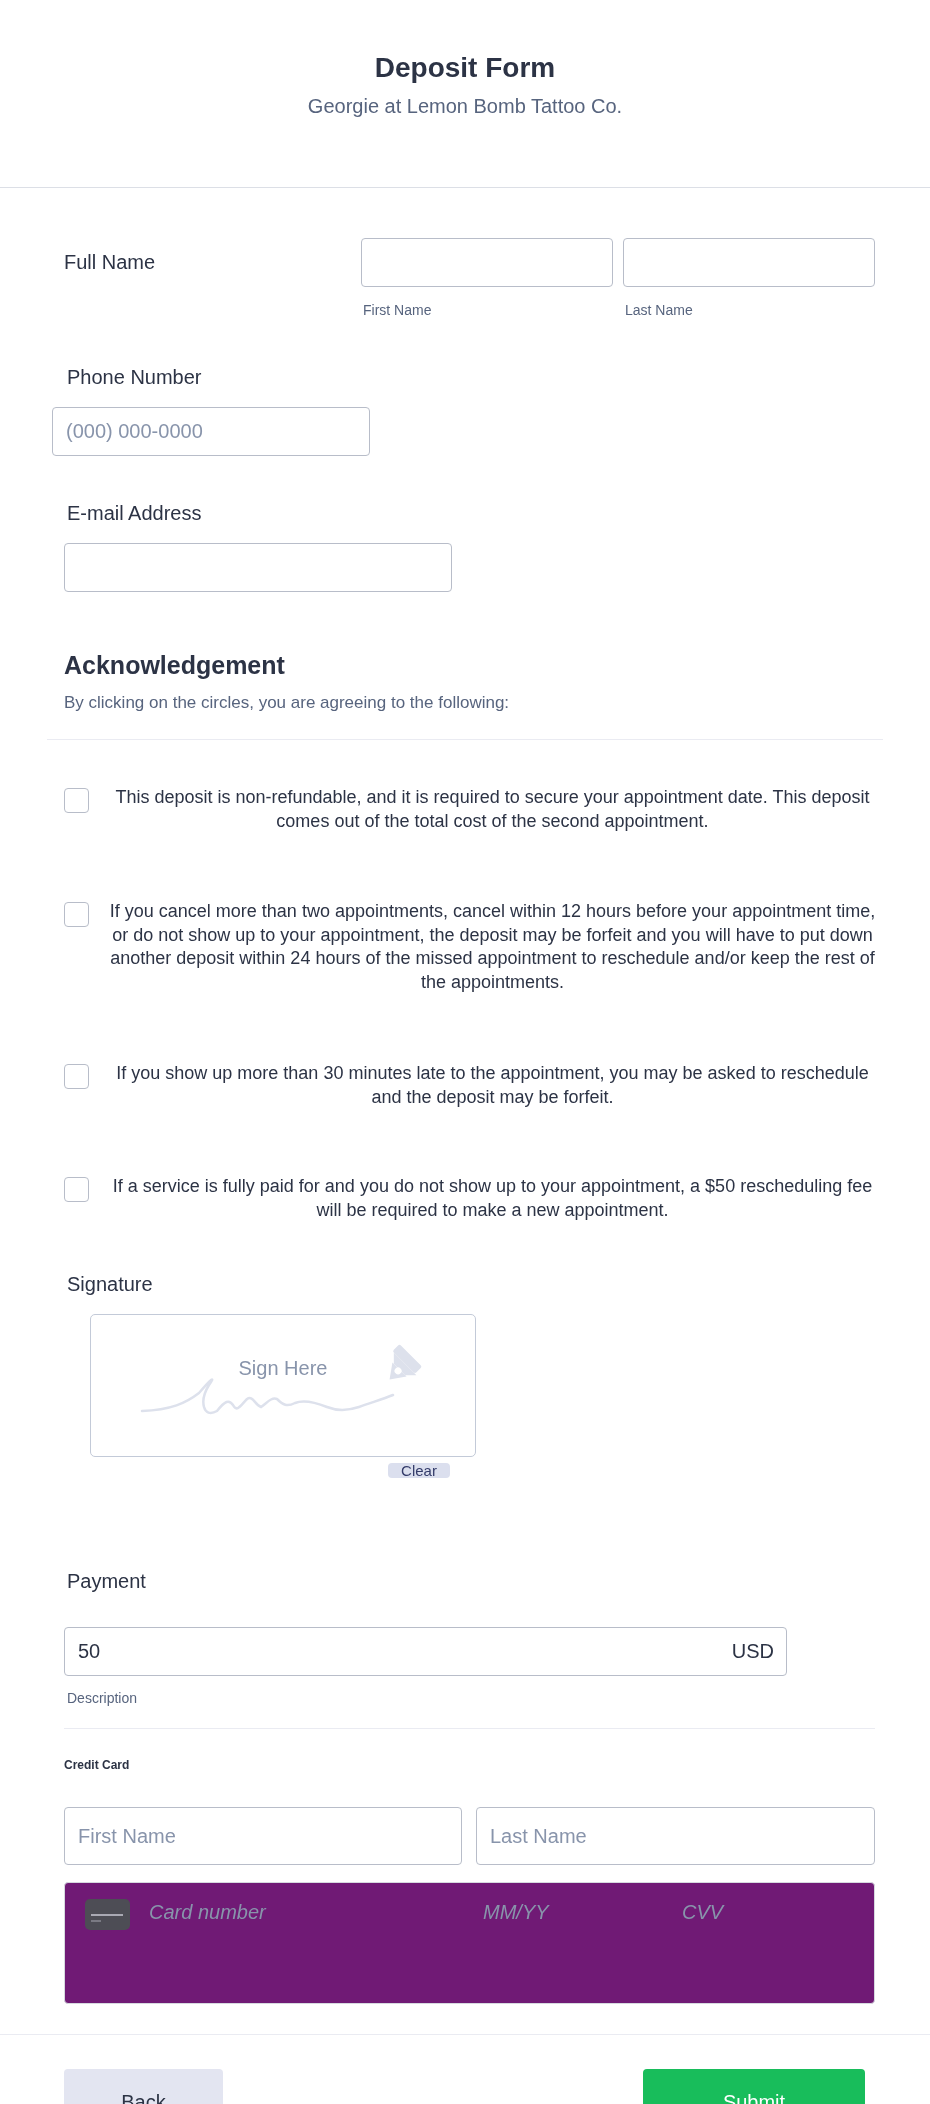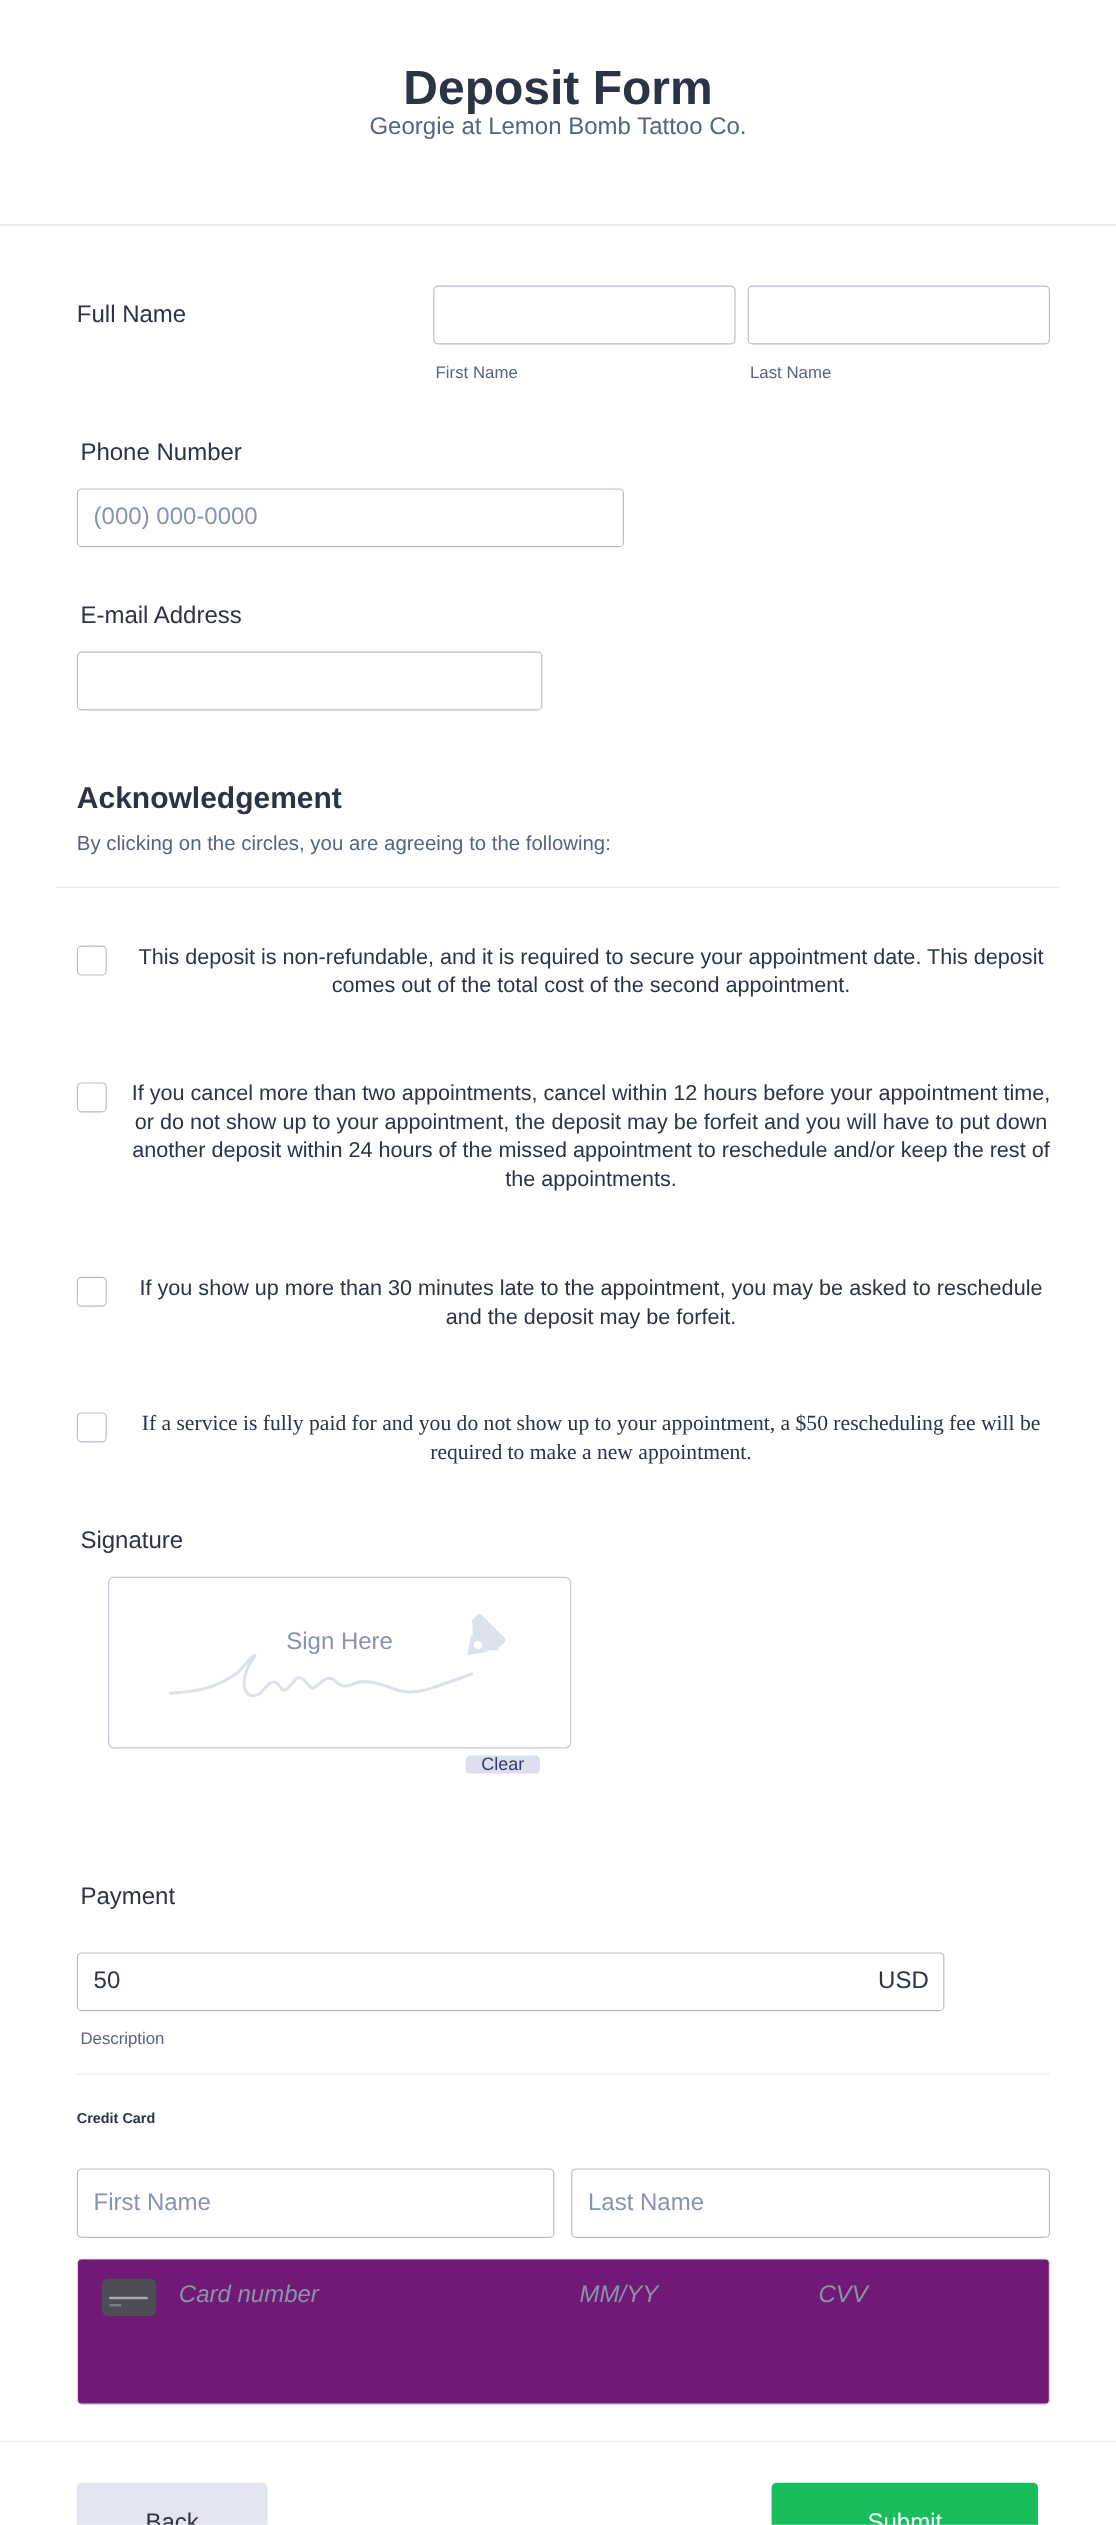--- a/index.html
+++ b/index.html
@@ -1,20 +1,20 @@
 <!DOCTYPE html>
 <html><head>
   <meta charset="utf-8">
   <style>
     * { box-sizing: border-box; margin: 0; padding: 0; }
     html, body { width: 930px; height: 2104px; overflow: hidden; background: #ffffff; }
     body { font-family: "Liberation Sans", "DejaVu Sans", sans-serif; color: #2c3345; position: relative; }
 
     .header { position: absolute; left: 0; top: 0; width: 930px; height: 188px; border-bottom: 1px solid #dcdfe6; }
-    .title { position: absolute; top: 52px; width: 100%; text-align: center; font-size: 40px; font-weight: bold; color: #2c3345; }
+    .title { position: absolute; top: 52px; width: 100%; text-align: center; font-size: 28px; font-weight: bold; color: #2c3345; }
     .subtitle { position: absolute; top: 95px; width: 100%; text-align: center; font-size: 20px; color: #57647e; }
 
     .abs { position: absolute; }
     .label { font-size: 20px; color: #2c3345; }
     .sublabel { font-size: 14px; color: #57647e; }
     .input { position: absolute; background: #fff; border: 1px solid #b8bdc9; border-radius: 4px; font-size: 20px; color: #8894ab; padding-left: 13px; display: flex; align-items: center; }
 
     .section-title { font-size: 25px; font-weight: bold; color: #2c3345; }
     .section-desc { font-size: 17px; color: #57647e; }
     .divider { position: absolute; height: 1px; background: #eaebf2; }
@@ -44,42 +44,42 @@
   <div class="subtitle">Georgie at Lemon Bomb Tattoo Co.</div>
 </div>
 
 <div class="abs label" style="left:64px; top:251px;">Full Name</div>
 <div class="input" style="left:361px; top:238px; width:252px; height:49px;"></div>
 <div class="input" style="left:623px; top:238px; width:252px; height:49px;"></div>
 <div class="abs sublabel" style="left:363px; top:302px;">First Name</div>
 <div class="abs sublabel" style="left:625px; top:302px;">Last Name</div>
 
 <div class="abs label" style="left:67px; top:366px;">Phone Number</div>
-<div class="input" style="left:64px; top:407px; width:456px; height:49px;">(000) 000-0000</div>
+<div class="input" style="left:52px; top:407px; width:318px; height:49px;">(000) 000-0000</div>
 
 <div class="abs label" style="left:67px; top:502px;">E-mail Address</div>
 <div class="input" style="left:64px; top:543px; width:388px; height:49px;"></div>
 
 <div class="abs section-title" style="left:64px; top:651px;">Acknowledgement</div>
 <div class="abs section-desc" style="left:64px; top:693px;">By clicking on the circles, you are agreeing to the following:</div>
 <div class="divider" style="left:47px; top:739px; width:836px;"></div>
 
 <div class="check-row" style="top:786px;">
   <div class="checkbox"></div>
   <div class="check-text">This deposit is non-refundable, and it is required to secure your appointment date. This deposit comes out of the total cost of the second appointment.</div>
 </div>
 <div class="check-row" style="top:900px;">
   <div class="checkbox"></div>
   <div class="check-text">If you cancel more than two appointments, cancel within 12 hours before your appointment time, or do not show up to your appointment, the deposit may be forfeit and you will have to put down another deposit within 24 hours of the missed appointment to reschedule and/or keep the rest of the appointments.</div>
 </div>
 <div class="check-row" style="top:1062px;">
   <div class="checkbox"></div>
   <div class="check-text">If you show up more than 30 minutes late to the appointment, you may be asked to reschedule and the deposit may be forfeit.</div>
 </div>
-<div class="check-row" style="top:1175px;font-family:Liberation Serif, serif;">
+<div class="check-row" style="top:1175px;">
   <div class="checkbox"></div>
   <div class="check-text">If a service is fully paid for and you do not show up to your appointment, a $50 rescheduling fee will be required to make a new appointment.</div>
 </div>
 
 <div class="abs label" style="left:67px; top:1273px;">Signature</div>
 <div class="sig-pad">
   <div class="sig-text">Sign Here</div>
   <svg width="386" height="143" style="position:absolute; left:0; top:0;">
     <path d="M51 96 C 80 95, 95 88, 108 78 C 120 64, 125 60, 118 70 C 108 86, 112 104, 126 96 C 134 86, 138 84, 142 90 C 146 98, 150 90, 156 84 C 162 80, 164 90, 170 92 C 176 88, 180 82, 186 84 C 192 90, 196 92, 204 88 C 214 84, 226 88, 236 92 C 246 96, 256 96, 268 92 C 282 87, 292 84, 302 80" fill="none" stroke="#dde1ec" stroke-width="2.5" stroke-linecap="round"></path>
     <g transform="translate(300,46) rotate(-45)">

